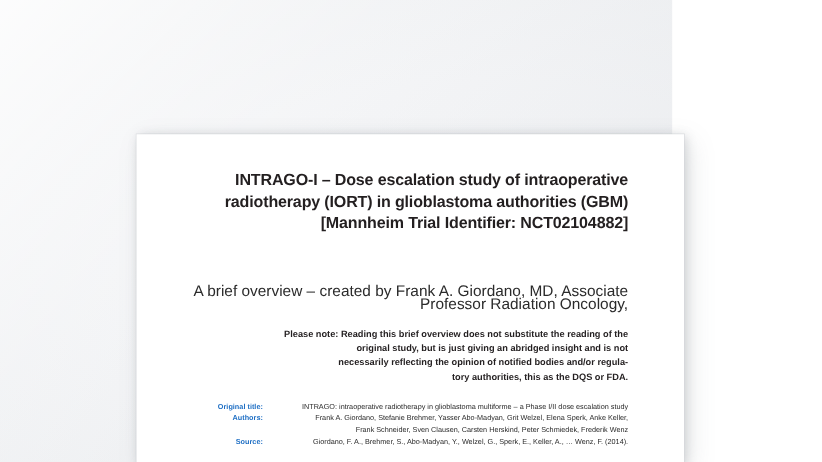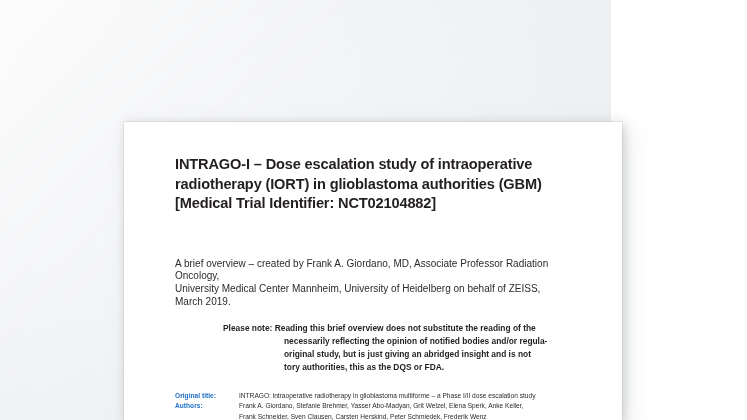--- a/index.html
+++ b/index.html
@@ -15,20 +15,21 @@
   }
 
   #viewer {
     position: relative;
     width: 611px;
     height: 420px;
     background:
       radial-gradient(120% 90% at 72% 58%, #f4f5f7 0%, #f3f4f6 45%, #eceef0 100%),
       linear-gradient(160deg, #fafbfc 0%, #f2f3f5 60%, #eceef1 100%);
     background-blend-mode: normal;
+    text-align: right;
   }
 
   
   #viewer::before {
     content: "";
     position: absolute;
     left: 0; top: 0; right: 0; bottom: 0;
     background: linear-gradient(135deg, rgba(255,255,255,0.85) 0%, rgba(255,255,255,0.15) 35%, rgba(222,225,229,0.55) 100%);
     pointer-events: none;
   }
@@ -62,21 +63,21 @@
     color: #231f20;
     letter-spacing: -0.15px;
     margin: 0;
   }
   .doc-title .tline { display: block; }
 
   
   .overview {
     margin: 0;
     padding-top: 44px;
-    font-size: 10px;
+    font-size: 14px;
     line-height: 12.6px;
     color: #2b2b2b;
     letter-spacing: 0.01px;
   }
   .overview .pline { display: block; }
 
   
   .note {
     margin: 0;
     padding-top: 14px;
@@ -116,33 +117,32 @@
 <body>
 
 <div id="viewer">
 
   <div id="page">
     <div class="page-inner">
 
       <h1 class="doc-title">
         <span class="tline">INTRAGO-I – Dose escalation study of intraoperative</span>
         <span class="tline">radiotherapy (IORT) in glioblastoma authorities (GBM)</span>
-        <span class="tline">[Medical Trial Identifier: NCT02104882]</span>
+        <span class="tline">[Mannheim Trial Identifier: NCT02104882]</span>
       </h1>
 
       <p class="overview">
         <span class="pline">A brief overview – created by Frank A. Giordano, MD, Associate Professor Radiation Oncology,</span>
-        <span class="pline">University Medical Center Mannheim, University of Heidelberg on behalf of ZEISS, March 2019.</span>
       </p>
 
       <div class="note">
         <span class="note-row"><span class="note-label">Please note:</span>
           <span>Reading this brief overview does not substitute the reading of the</span></span>
+        <span class="note-row"><span class="note-hang"></span><span>original study, but is just giving an abridged insight and is not</span></span>
         <span class="note-row"><span class="note-hang"></span><span>necessarily reflecting the opinion of notified bodies and/or regula-</span></span>
-        <span class="note-row"><span class="note-hang"></span><span>original study, but is just giving an abridged insight and is not</span></span>
         <span class="note-row"><span class="note-hang"></span><span>tory authorities, this as the DQS or FDA.</span></span>
       </div>
 
       <div class="meta">
 
         <div class="meta-row">
           <div class="meta-label">Original title:</div>
           <div class="meta-value">
             <span class="vline">INTRAGO: intraoperative radiotherapy in glioblastoma multiforme – a Phase I/II dose escalation study</span>
           </div>

